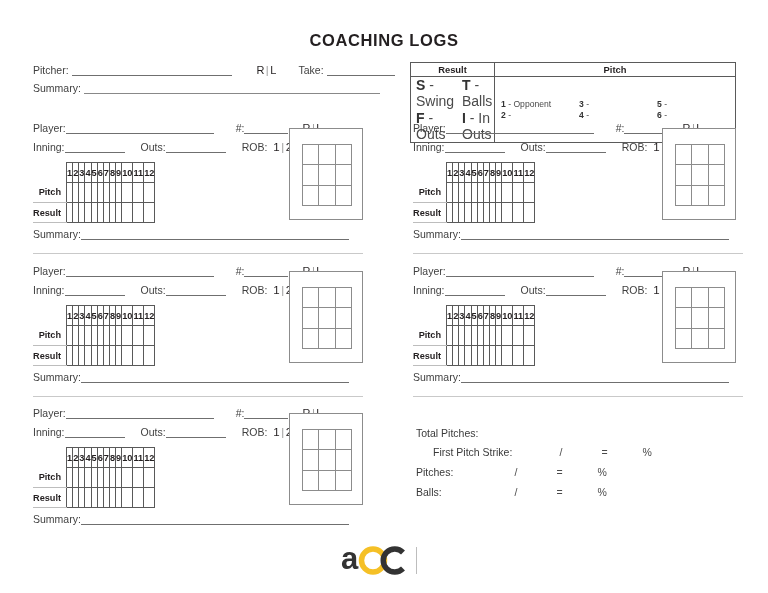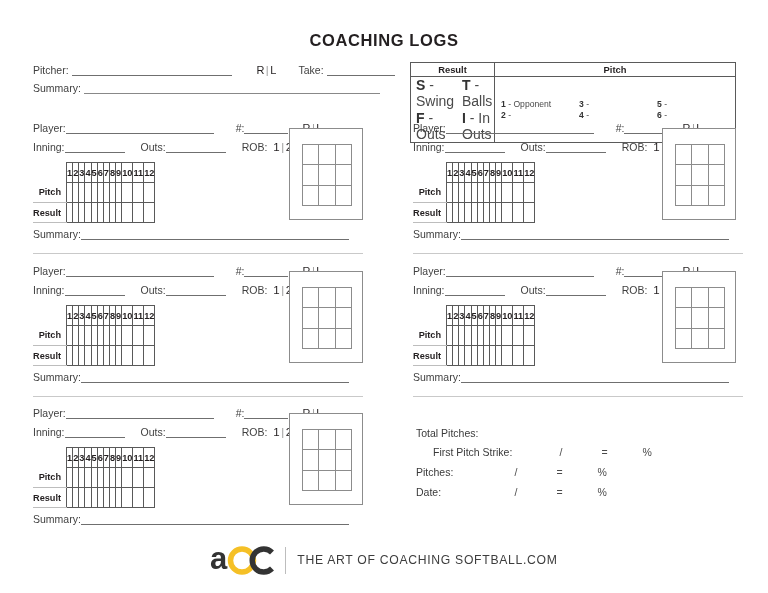--- a/index.html
+++ b/index.html
@@ -615,32 +615,31 @@
     <span class="tot-lbl" style="width:78px">Pitches:</span>
     <span class="tot-sym" style="width:10px"></span>
     <span class="tot-sym" style="width:12px">/</span>
     <span class="tot-sym" style="width:26px"></span>
     <span class="tot-sym" style="width:12px">=</span>
     <span class="tot-sym" style="width:26px"></span>
     <span class="tot-sym">%</span>
   </div>
 
   <div class="tot-row" style="top:486px; left:416px;">
-    <span class="tot-lbl" style="width:78px">Date:</span>
+    <span class="tot-lbl" style="width:78px">Balls:</span>
     <span class="tot-sym" style="width:10px"></span>
     <span class="tot-sym" style="width:12px">/</span>
     <span class="tot-sym" style="width:26px"></span>
     <span class="tot-sym" style="width:12px">=</span>
     <span class="tot-sym" style="width:26px"></span>
     <span class="tot-sym">%</span>
   </div>
 </div>
 
 <div class="footer">
   <svg class="logo-mark" width="64" height="30" viewBox="0 0 64 30">
     <text x="0" y="24" font-family="Liberation Sans, sans-serif" font-size="31" font-weight="bold" fill="#333333">a</text>
     <circle cx="32" cy="15.5" r="11.5" fill="none" stroke="#F5C026" stroke-width="5.5"></circle>
     <polygon points="28.5,10.5 39,15.5 28.5,20.5" fill="#FFFFFF"></polygon>
     <path d="M62,7.5 A11.5,11.5 0 1,0 62,23.5" fill="none" stroke="#333333" stroke-width="5.5"></path>
   </svg>
   <div class="logo-div"></div>
-  <div class="logo-text">THE ART OF COACHING SOFTBALL.COM</div>
 </div>
 
 </body></html>

